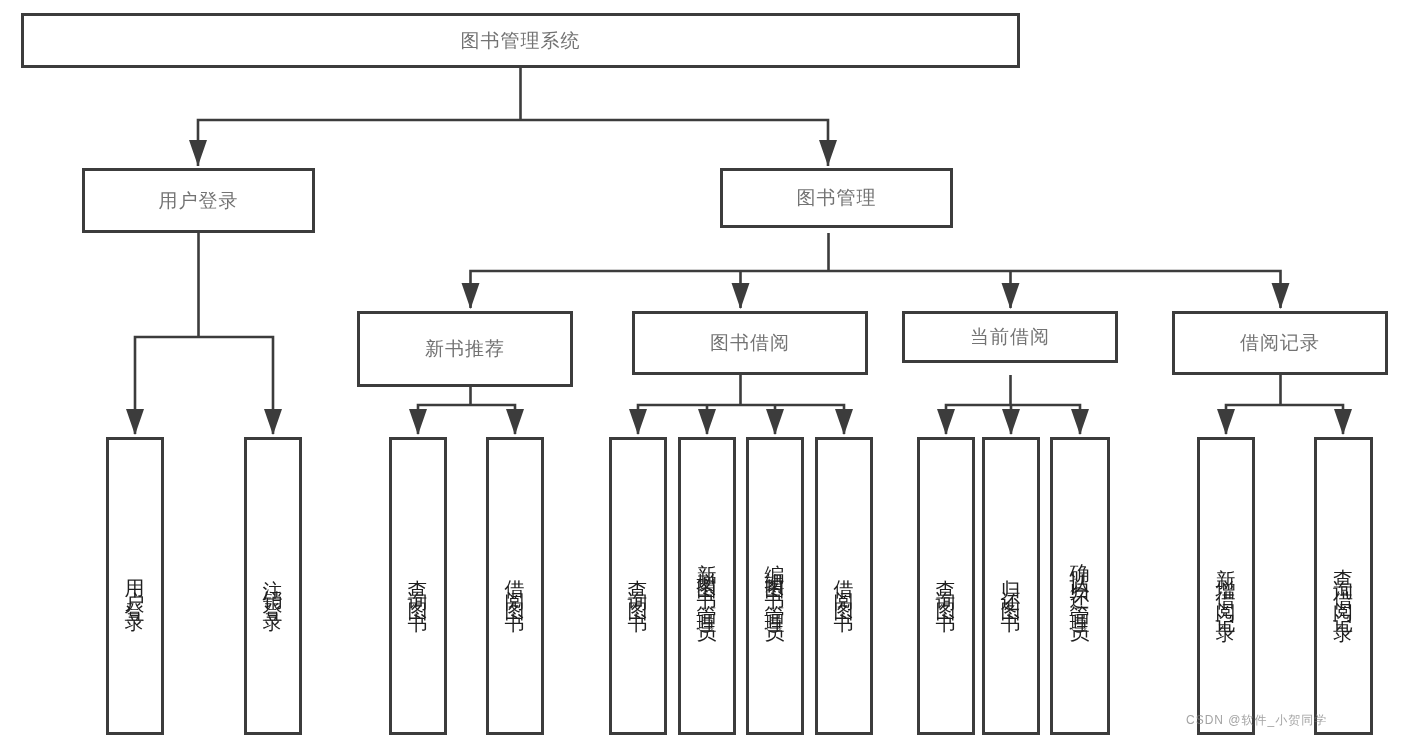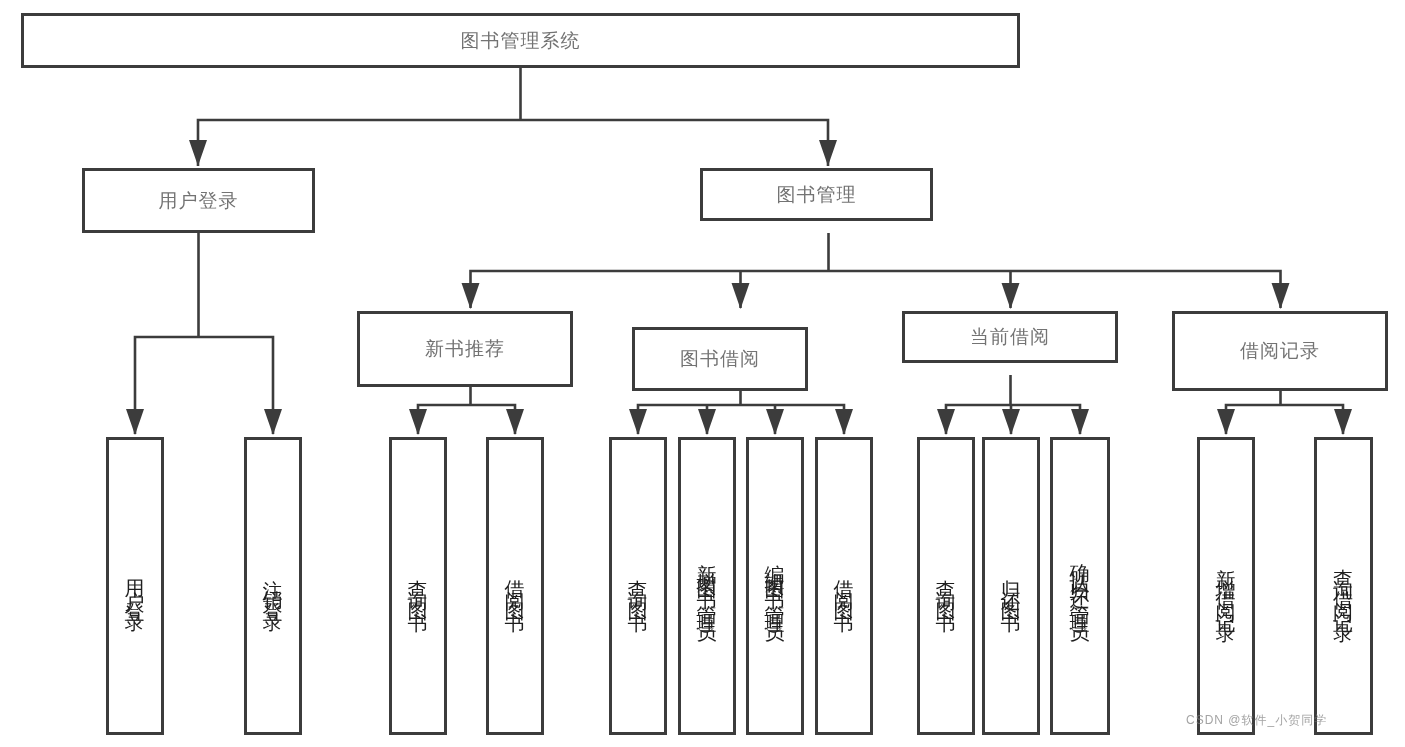--- a/index.html
+++ b/index.html
@@ -127,34 +127,34 @@
     </g>
   </svg>
 
   <div class="hbox" style="left:21px;top:13px;width:999px;height:55px">
     <span class="hlabel">图书管理系统</span>
   </div>
 
   <div class="hbox" style="left:82px;top:168px;width:233px;height:65px">
     <span class="hlabel">用户登录</span>
   </div>
-  <div class="hbox" style="left:700px;top:168px;width:233px;height:53px">
+  <div class="hbox" style="left:720px;top:168px;width:233px;height:60px">
     <span class="hlabel">图书管理</span>
   </div>
 
   <div class="hbox" style="left:357px;top:311px;width:216px;height:76px">
     <span class="hlabel">新书推荐</span>
   </div>
-  <div class="hbox" style="left:632px;top:327px;width:176px;height:64px">
+  <div class="hbox" style="left:632px;top:311px;width:236px;height:64px">
     <span class="hlabel">图书借阅</span>
   </div>
   <div class="hbox" style="left:902px;top:311px;width:216px;height:52px">
     <span class="hlabel">当前借阅</span>
   </div>
-  <div class="hbox" style="left:1172px;top:311px;width:216px;height:80px">
+  <div class="hbox" style="left:1172px;top:311px;width:216px;height:64px">
     <span class="hlabel">借阅记录</span>
   </div>
 
   <div class="vbox" style="left:106px">
     <span class="vlabel">用户登录</span>
   </div>
   <div class="vbox" style="left:244px">
     <span class="vlabel">注销登录</span>
   </div>
 

